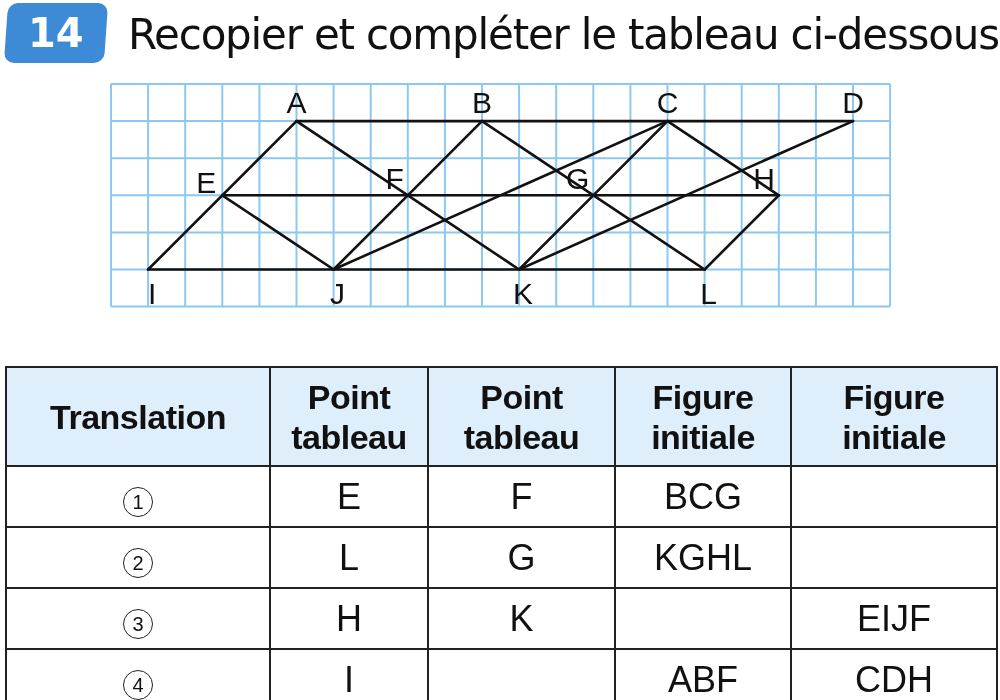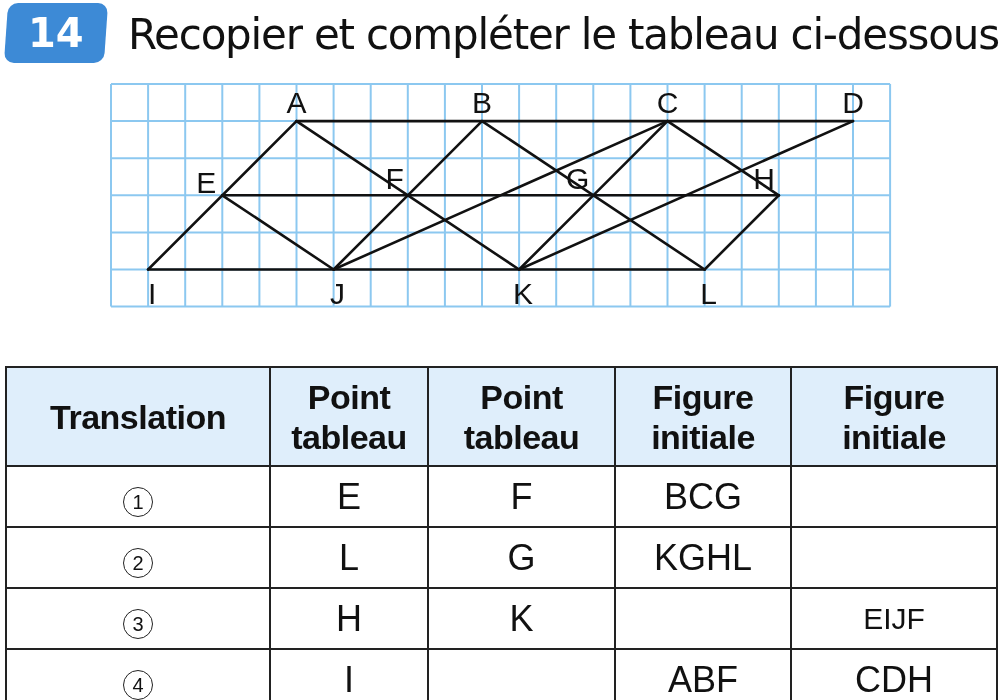--- a/index.html
+++ b/index.html
@@ -13,21 +13,21 @@
   .title { position: absolute; left: 128px; top: 8px; font-size: 42px; line-height: 54px;
            letter-spacing: -1.2px; white-space: nowrap; }
   .figure { position: absolute; left: 0; top: 0; }
   table.t { position: absolute; left: 5px; top: 350px; border-collapse: collapse;
             table-layout: fixed; margin-top: 16px; }
   table.t td, table.t th { border: 2.5px solid #222; text-align: center; vertical-align: middle;
             padding: 0; font-family: "Liberation Sans", sans-serif; }
   table.t th { background: #dfeefb; font-weight: bold; font-size: 34px; line-height: 40px;
             letter-spacing: -0.5px; height: 97px; }
   table.t td { font-size: 36px; height: 59px; font-weight: normal; }
-  table.t td.small { font-size: 30px; }
+  table.t td.small { font-size: 36px; }
   .circ { display: inline-block; width: 28px; height: 28px; border: 1.5px solid #222;
           border-radius: 50%; font-size: 20px; line-height: 28px; text-align: center; }
 </style>
 </head>
 <body>
 
 <div class="badge">
   <span>14</span>
 </div>
 <div class="title">Recopier et compléter le tableau ci-dessous.</div>

